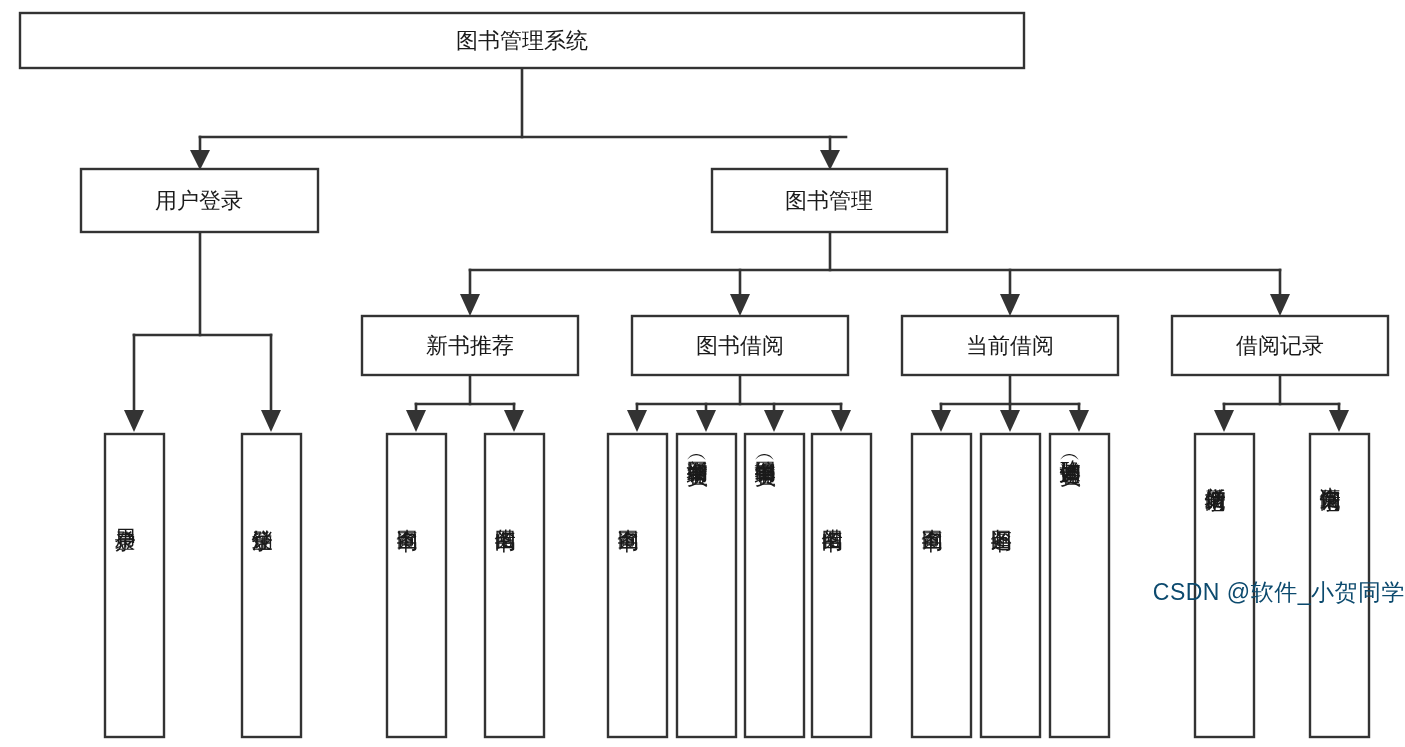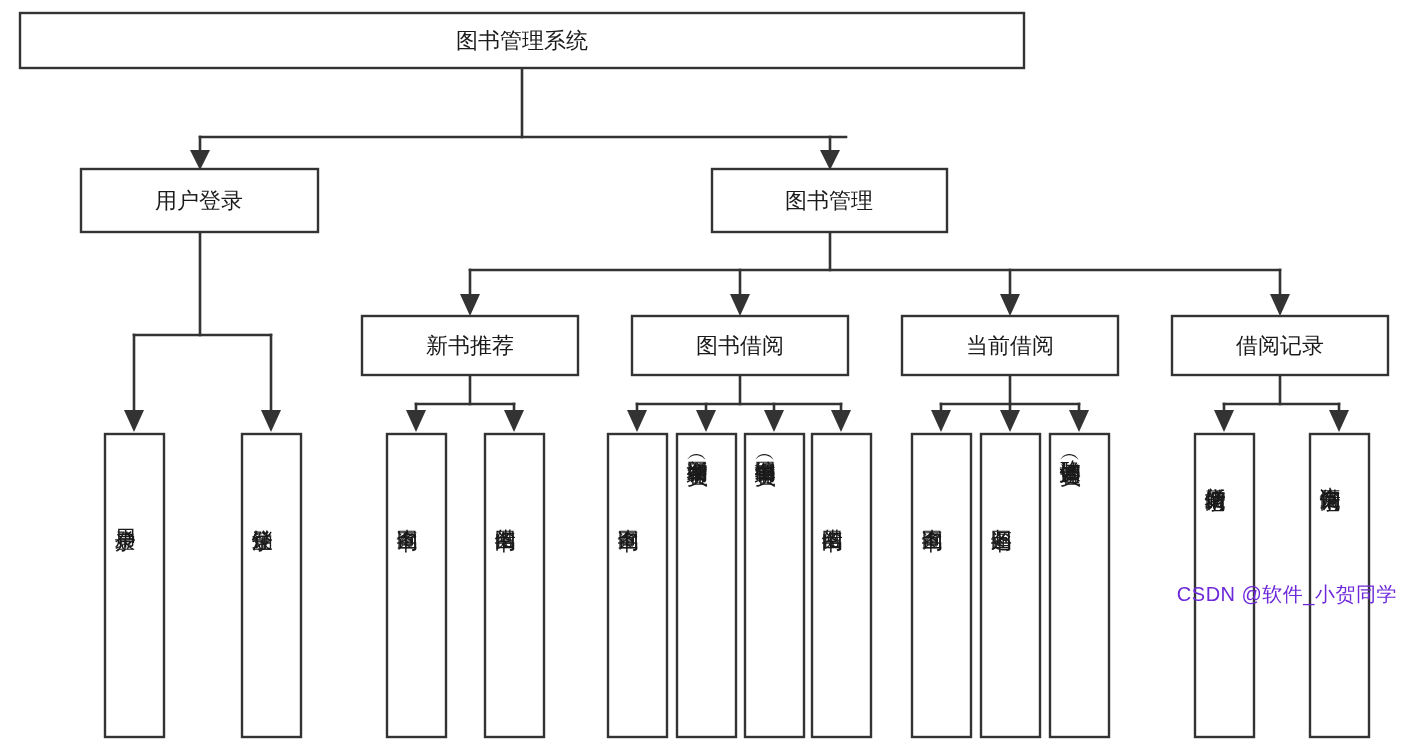--- a/index.html
+++ b/index.html
@@ -58,25 +58,25 @@
     font-size: 21px;
     line-height: 1.06;
     color: #1a1a1a;
     letter-spacing: 1px;
     white-space: nowrap;
     text-align: start;
     pointer-events: none;
   }
   .watermark {
     position: absolute;
-    right: 8px;
+    right: 0;
     bottom: 6px;
     font-family: "Liberation Sans", "DejaVu Sans", sans-serif;
-    font-size: 20px;
-    color: #6d28d9;
+    font-size: 23px;
+    color: #0c4a6e;
     letter-spacing: 0.5px;
     white-space: nowrap;
   }
 </style>
 </head>
 <body>
 
 <div id="diagram-root">
 
   <svg class="diagram-canvas" viewBox="0 0 1405 747" xmlns="http://www.w3.org/2000/svg">

